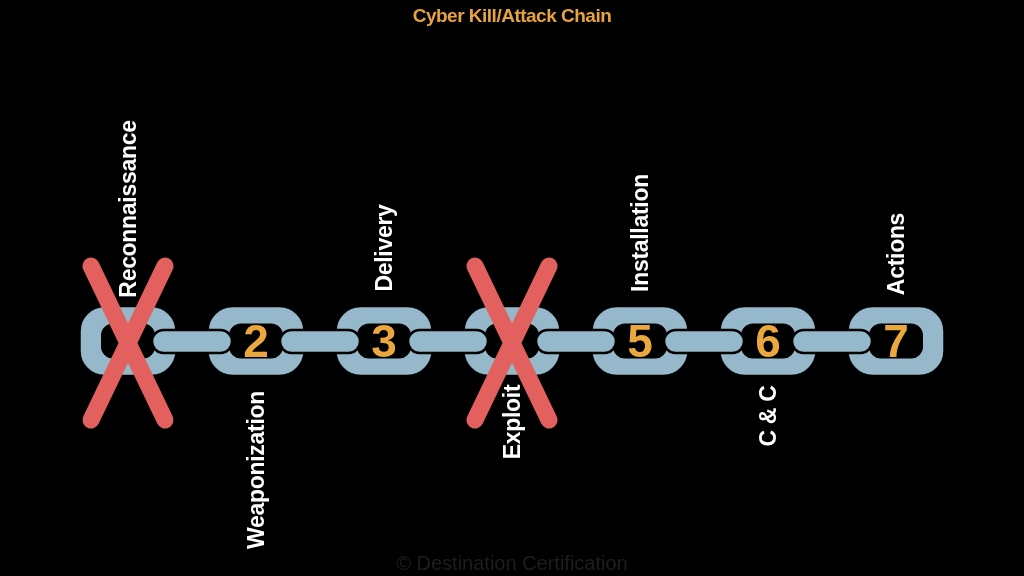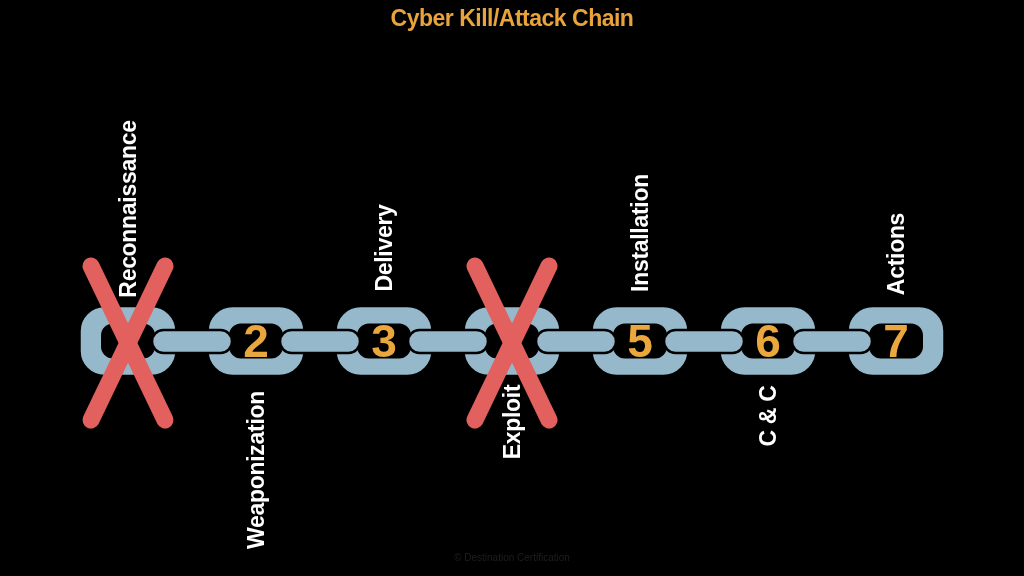--- a/index.html
+++ b/index.html
@@ -7,39 +7,39 @@
     --title:#E8A33D; --cross:#E2615E; --label:#FFFFFF; --watermark:#1E1E1E;
   }
   html,body{margin:0;padding:0;background:#000;}
   .stage{
     position:relative;width:1024px;height:576px;overflow:hidden;
     background:var(--background);
     font-family:"Liberation Sans", sans-serif;
   }
   .page-title{
     position:absolute;top:5px;left:0;width:100%;text-align:center;
-    color:var(--title);font-size:23px;font-weight:bold;letter-spacing:-0.5px;
+    color:var(--title);font-size:19px;font-weight:bold;letter-spacing:-0.5px;
   }
   svg.chain{position:absolute;left:0;top:0;width:1024px;height:576px;}
   .link-ring{fill:var(--chain);stroke:#000;stroke-width:2.5;}
   .link-hole{fill:var(--background);}
   .connector{fill:var(--chain);stroke:#000;stroke-width:2.5;}
   .cross line{stroke:var(--cross);stroke-width:17;stroke-linecap:round;}
   .link-number{
     position:absolute;width:60px;height:52px;line-height:52px;text-align:center;
     font-size:46px;font-weight:bold;color:var(--number);
   }
   .vlabel{
     position:absolute;white-space:nowrap;
     transform:translate(-50%,-50%) rotate(-90deg);
     color:var(--label);font-size:23px;font-weight:bold;letter-spacing:-0.3px;
   }
   .watermark{
     position:absolute;top:552px;left:0;width:100%;text-align:center;
-    font-size:10px;color:var(--watermark);
+    font-size:20px;color:var(--watermark);
   }
 </style>
 </head>
 <body>
 
 <div class="stage">
 
   <div class="page-title">Cyber Kill/Attack Chain</div>
 
   <svg class="chain" viewBox="0 0 1024 576">

